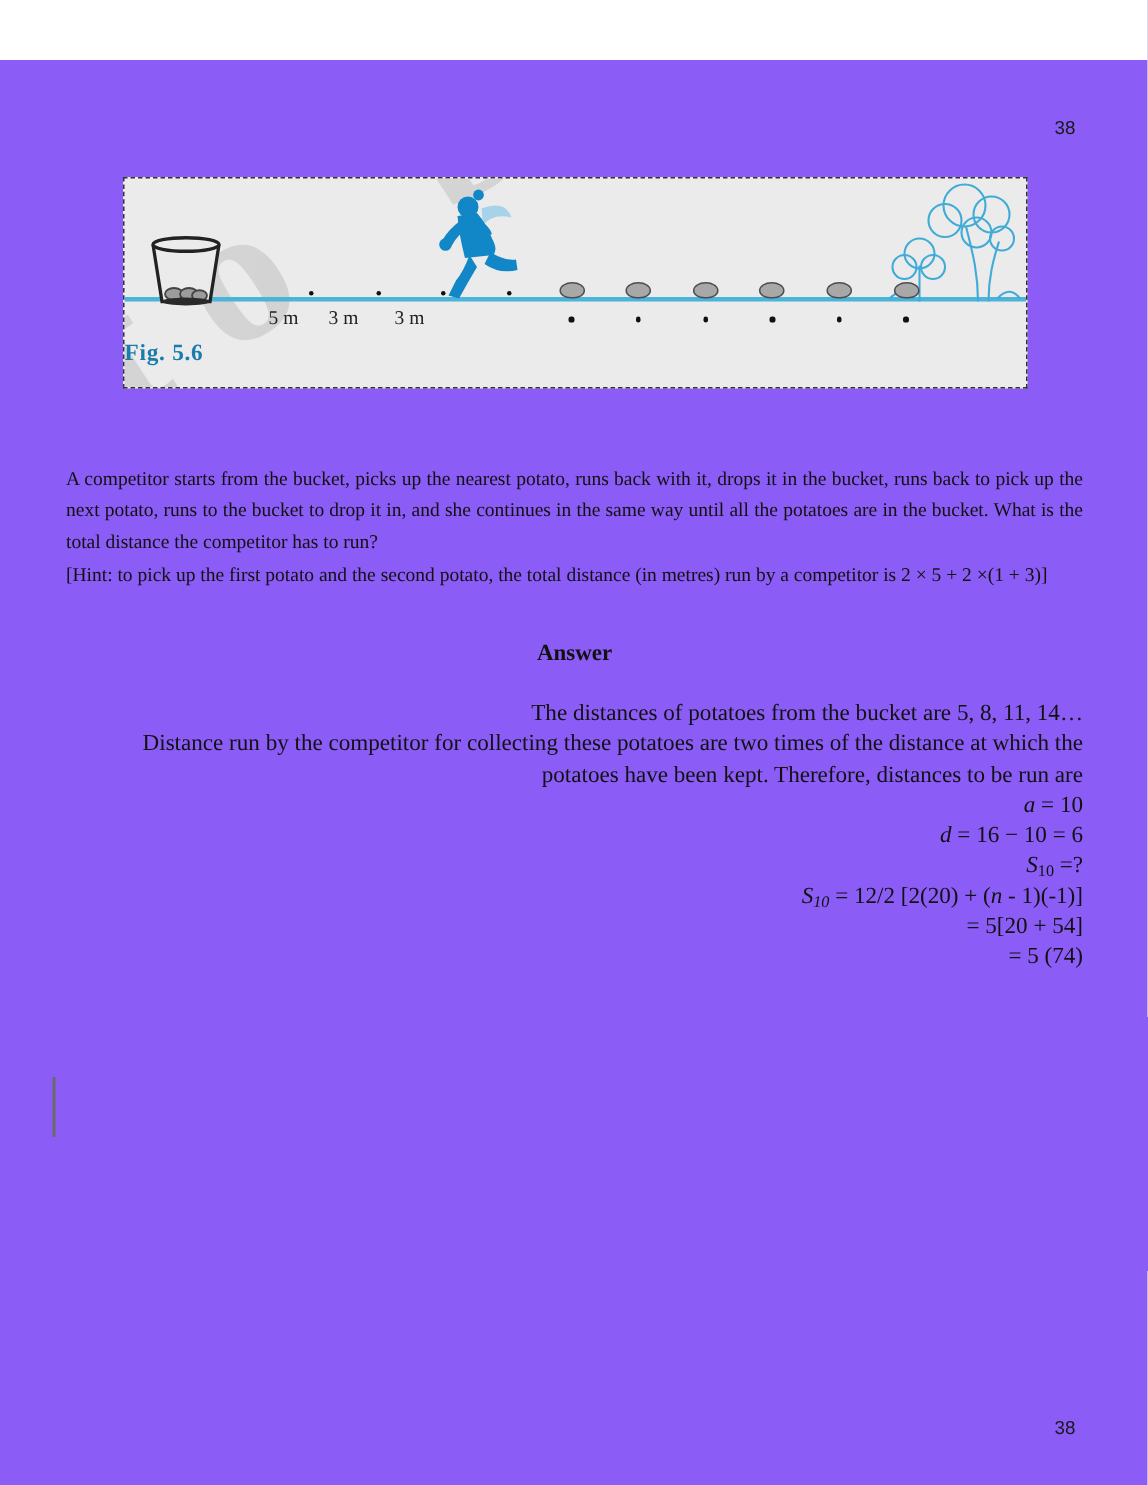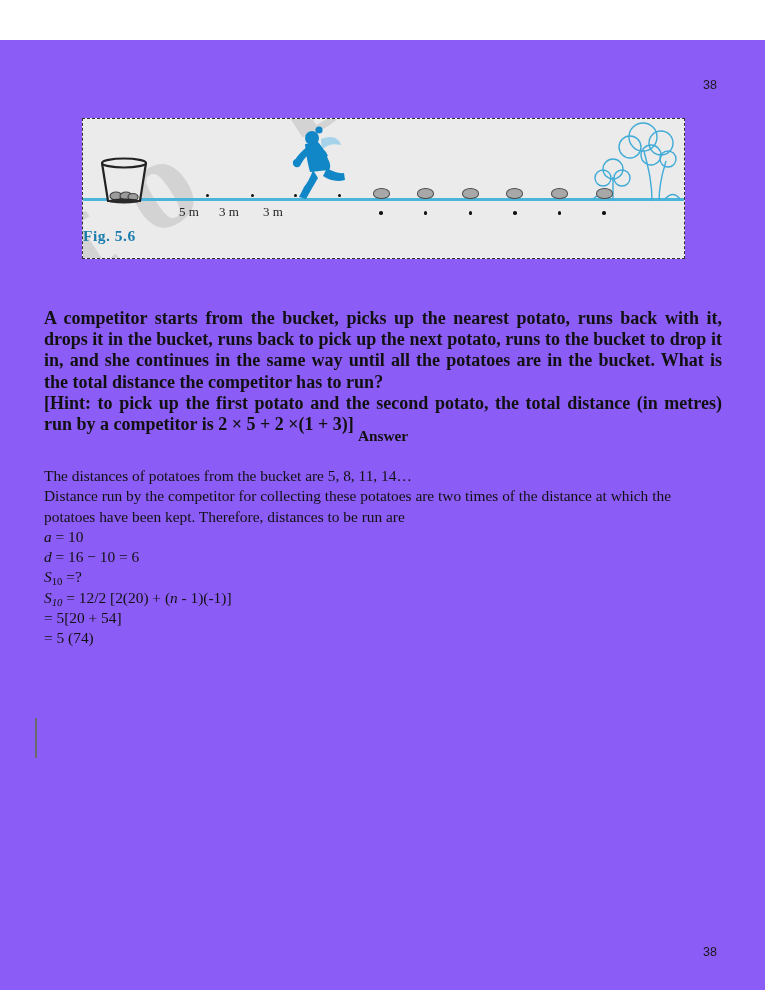--- a/index.html
+++ b/index.html
@@ -70,21 +70,21 @@
   }
   .fig-caption{
     position:absolute;left:0;top:108px;width:100%;
     font-weight:bold;font-size:15.5px;
     color:#1a7bad;
     letter-spacing:.5px;
   }
 
   
   .text-col{position:absolute;left:44px;width:678px;}
-  .problem{top:268px;font-weight:bold;font-size:18px;line-height:21.2px;text-align:justify;}
+  .problem{top:268px;font-weight:normal;font-size:13px;line-height:21.2px;text-align:justify;}
   .answer-head{top:387px;font-weight:bold;font-size:15.3px;}
   .answer-body{top:426px;font-size:15.4px;line-height:20.3px;}
   .ans-line{min-height:20.3px;}
   .it{font-style:italic;}
   .sub{font-size:70%;vertical-align:-0.25em;line-height:0;}
 
   .cursor-bar{
     position:absolute;left:35px;top:678px;width:2px;height:40px;
     background:#6a6a6a;
   }
@@ -173,21 +173,21 @@
     <div class="fig-caption">Fig. 5.6</div>
   </div>
 
   <div class="text-col problem" style="position:absolute;">
     <div>A competitor starts from the bucket, picks up the nearest potato, runs back with it, drops it in the bucket, runs back to pick up the next potato, runs to the bucket to drop it in, and she continues in the same way until all the potatoes are in the bucket. What is the total distance the competitor has to run?</div>
     <div>[Hint: to pick up the first potato and the second potato, the total distance (in metres) run by a competitor is 2 × 5 + 2 ×(1 + 3)]</div>
   </div>
 
   <div class="text-col answer-head" style="position:absolute;text-align:center;">Answer</div>
 
-  <div class="text-col answer-body" style="position:absolute;">
+  <div class="text-col answer-body" style="position:absolute;text-align:right;">
       <div class="ans-line"><span>The distances of potatoes from the bucket are 5, 8, 11, 14…</span></div>
       <div class="ans-line"><span>Distance run by the competitor for collecting these potatoes are two times of the distance at which the potatoes have been kept. Therefore, distances to be run are</span></div>
       <div class="ans-line"><span class="it">a</span><span> = 10</span></div>
       <div class="ans-line"><span class="it">d</span><span> = 16 − 10 = 6</span></div>
       <div class="ans-line"><span class="it">S</span><span class="sub">10</span><span> =?</span></div>
       <div class="ans-line"><span class="it">S</span><span class="sub it">10</span><span> = 12/2 [2(20) + (</span><span class="it">n</span><span> - 1)(-1)]</span></div>
       <div class="ans-line"><span>= 5[20 + 54]</span></div>
       <div class="ans-line"><span>= 5 (74)</span></div>
     </div>
 

